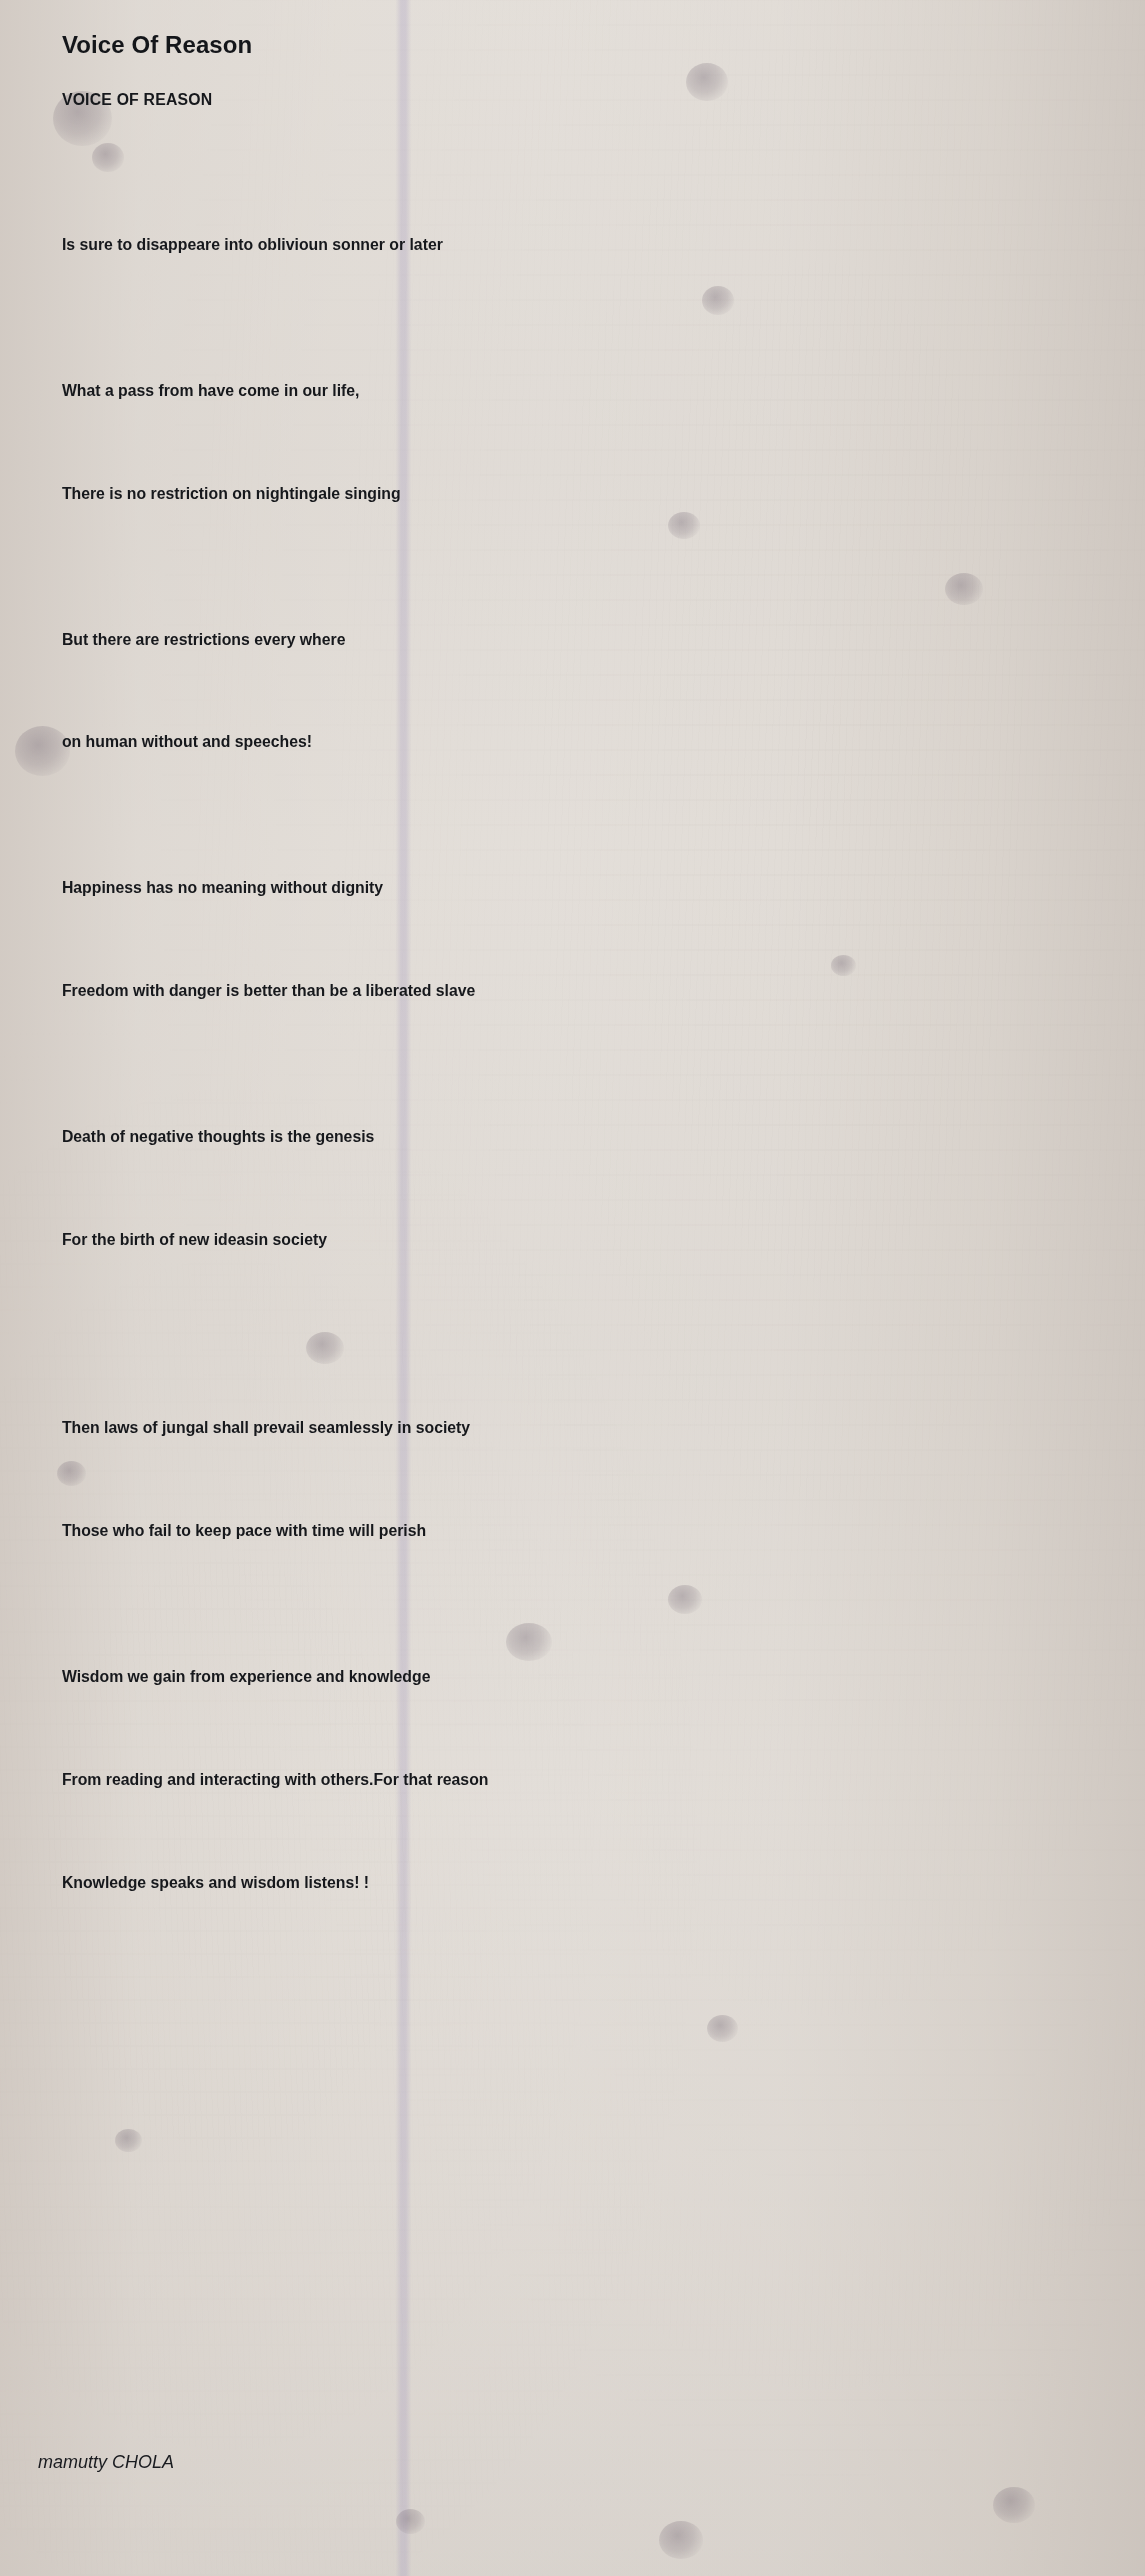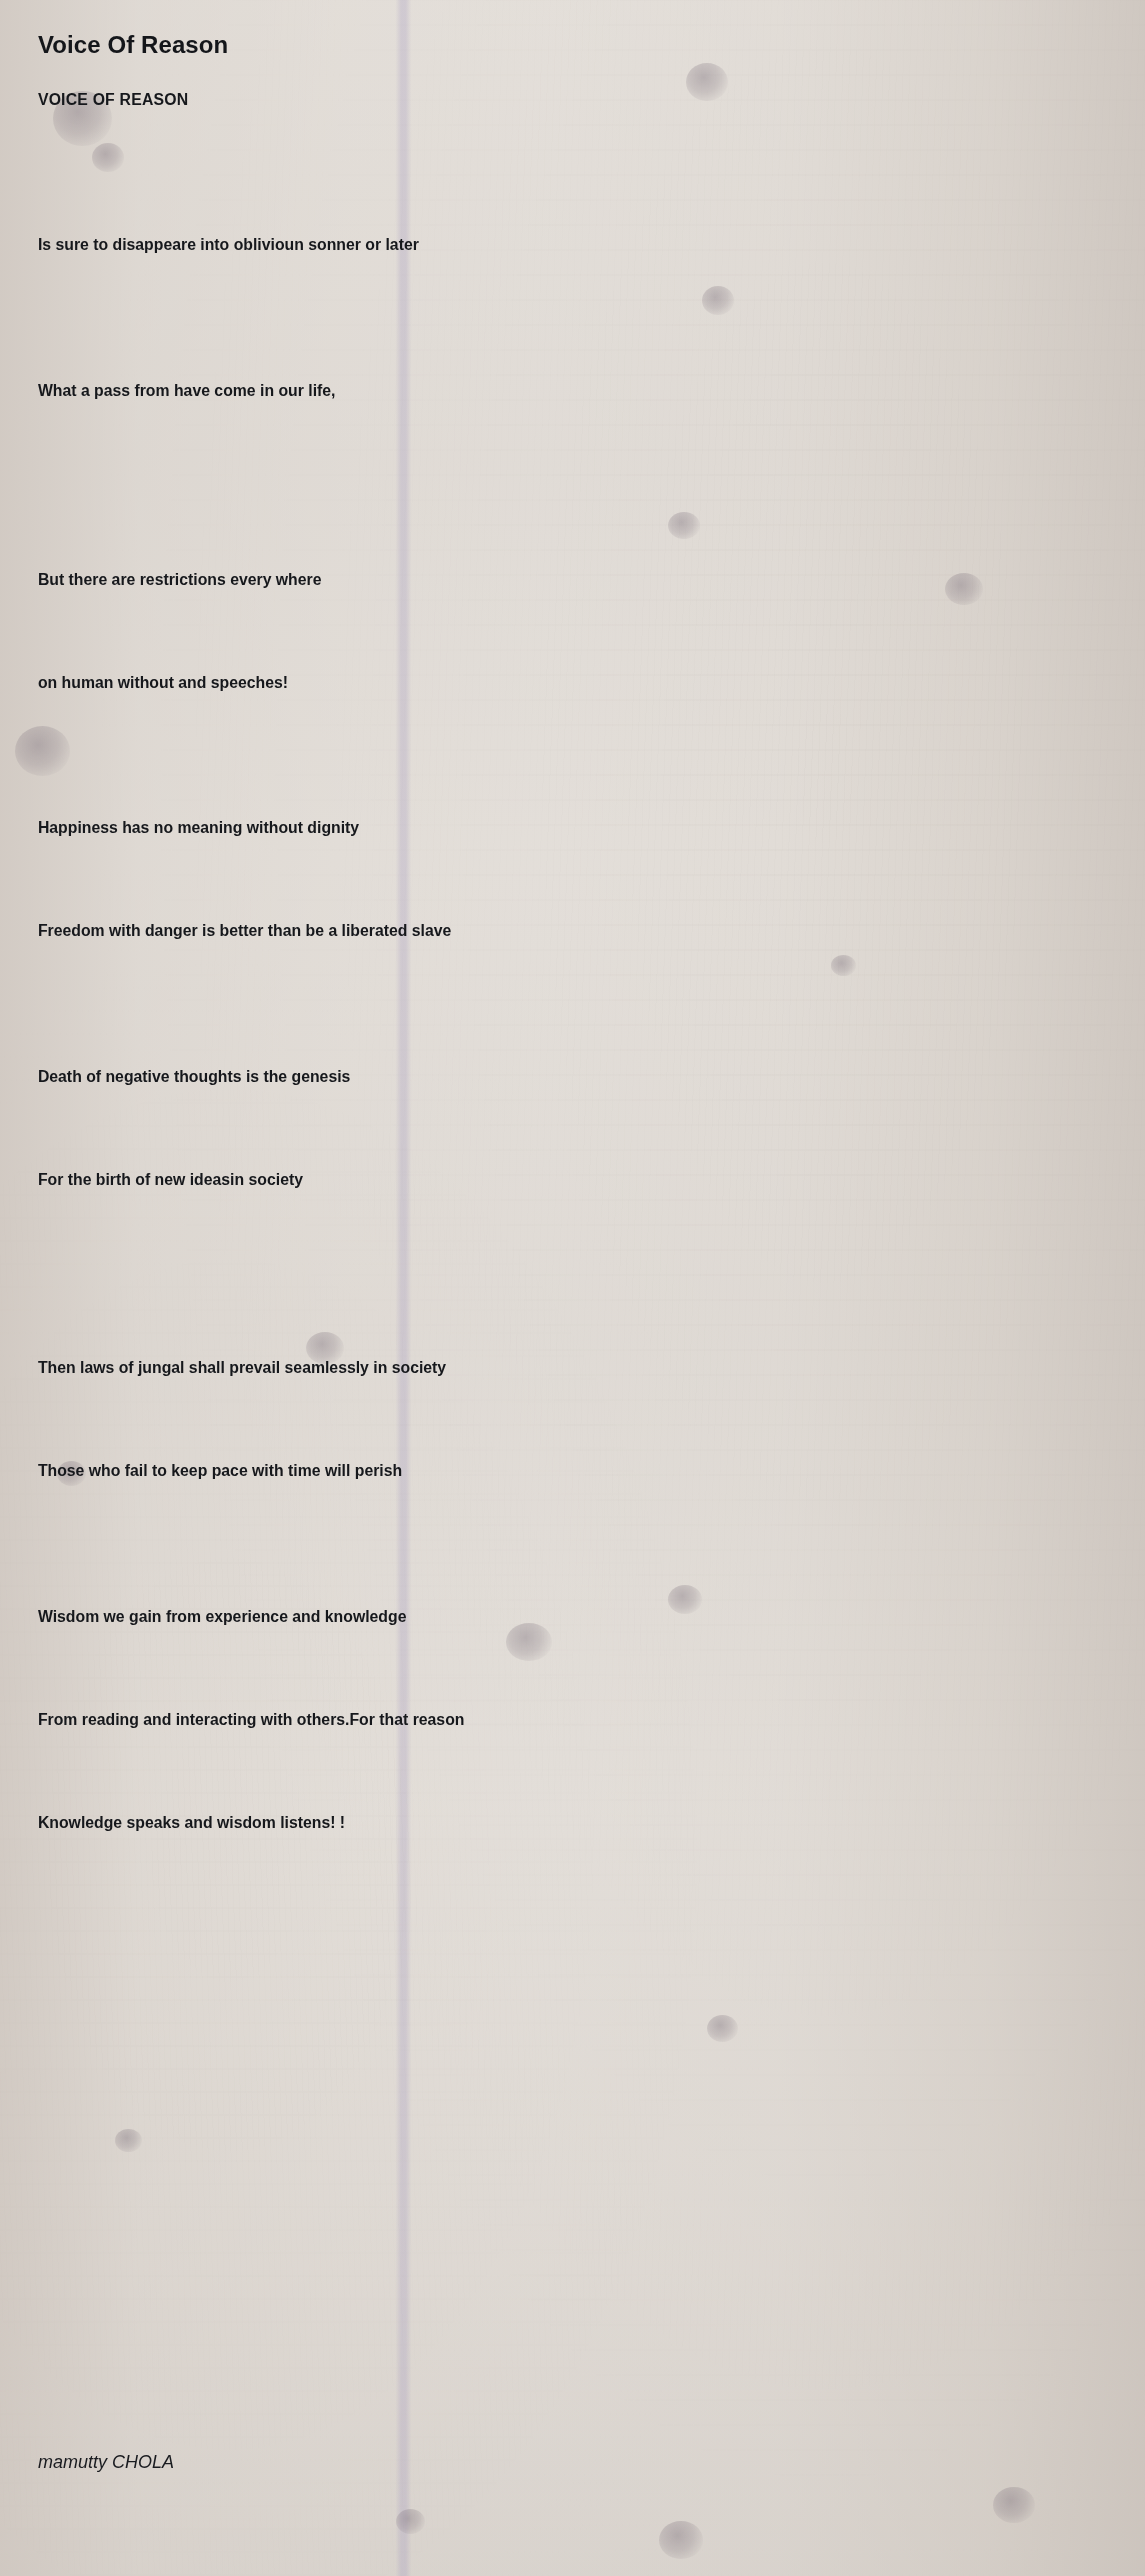--- a/index.html
+++ b/index.html
@@ -100,20 +100,21 @@
     border-radius: 50%;
     background: radial-gradient(circle at 42% 38%, rgba(120,108,120,0.40) 0%, rgba(130,118,128,0.26) 45%, rgba(140,130,138,0.06) 75%, rgba(0,0,0,0) 100%);
     filter: blur(0.4px);
   }
 
   
   .content {
     position: relative;
     z-index: 5;
     padding: 23px 38px 0 36px;
+    margin-left: 24px;
   }
   .poem-title {
     font-size: 24px;
     font-weight: bold;
     color: #14161a;
     letter-spacing: 0.1px;
     margin: 7.6px 0 0 1.9px;
   }
   .poem-body {
     margin-top: 32px;
@@ -176,20 +177,21 @@
   <h1 class="poem-title">Voice Of Reason</h1>
   <div class="poem-body">
       <p class="poem-line heading">VOICE OF REASON</p>
       <p class="poem-line blank"></p>
       <p class="poem-line blank"></p>
       <p class="poem-line">Is sure to disappeare into oblivioun sonner or later</p>
       <p class="poem-line blank"></p>
       <p class="poem-line blank"></p>
       <p class="poem-line">What a pass from have come in our life,</p>
       <p class="poem-line blank"></p>
+      <p class="poem-line">There is no restriction on nightingale singing</p>
       <p class="poem-line blank"></p>
       <p class="poem-line blank"></p>
       <p class="poem-line">But there are restrictions every where</p>
       <p class="poem-line blank"></p>
       <p class="poem-line">on human without and speeches!</p>
       <p class="poem-line blank"></p>
       <p class="poem-line blank"></p>
       <p class="poem-line">Happiness has no meaning without dignity</p>
       <p class="poem-line blank"></p>
       <p class="poem-line">Freedom with danger is better than be a liberated slave</p>

